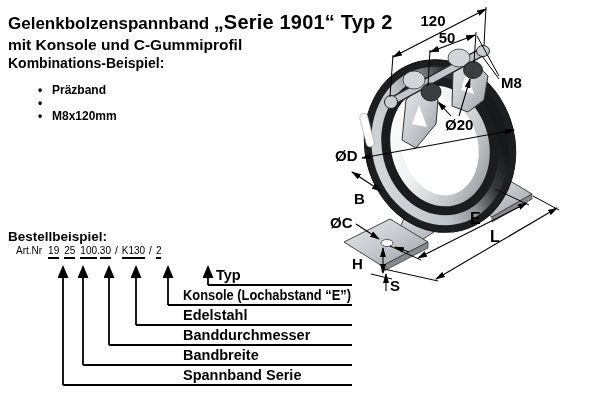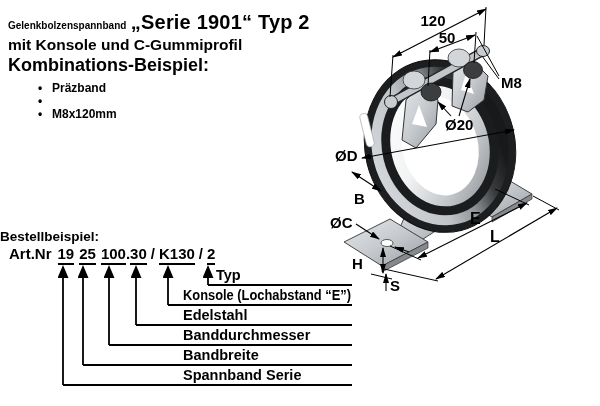--- a/index.html
+++ b/index.html
@@ -4,28 +4,28 @@
 <style>
   html,body{margin:0;padding:0;background:#888;}
   .page{
     position:relative;width:600px;height:406px;background:#ffffff;
     font-family:"Liberation Sans",sans-serif;color:#000;overflow:hidden;
     margin:0 auto;
   }
   .scene{position:absolute;left:0;top:0;width:600px;height:406px;z-index:1;}
   .txt{position:absolute;z-index:2;}
   .title{left:8px;top:11px;font-weight:bold;white-space:nowrap;}
-  .t-small{font-size:10px;}
+  .t-small{font-size:17px;}
   .t-big{font-size:20px;letter-spacing:.2px;}
   .t-line2{font-size:15.5px;margin-top:2px;}
   .combo{left:8px;top:55px;font-weight:bold;}
-  .combo-head{font-size:18px;margin-bottom:6px;}
+  .combo-head{font-size:14px;margin-bottom:13px;}
   .combo-row{display:grid;grid-template-columns:30px 14px 104px auto;font-size:12px;line-height:12px;margin-top:1px;white-space:nowrap;}
-  .order-head{left:0;top:229px;font-weight:bold;font-size:13.5px;}
-  .artnr{left:9px;top:245px;font-weight:bold;font-size:15px;white-space:nowrap;}
+  .order-head{left:8px;top:229px;font-weight:bold;font-size:13.5px;}
+  .artnr{left:16px;top:245px;font-weight:normal;font-size:10px;white-space:nowrap;}
   .artnr .seg{display:inline-block;border-bottom:2px solid #000;padding-bottom:1px;}
   .artnr .gap{margin-right:5px;}
   .artnr .pre{margin-right:6px;}
   .artnr .sl{margin:0 4px;}
   svg text{font-family:"Liberation Sans",sans-serif;font-weight:bold;fill:#000;}
   .dim-line{stroke:#000;stroke-width:1.1;fill:none;}
   .thin-line{stroke:#000;stroke-width:1;fill:none;}
   .tree-line{stroke:#000;stroke-width:1.8;fill:none;}
 </style>
 </head>

